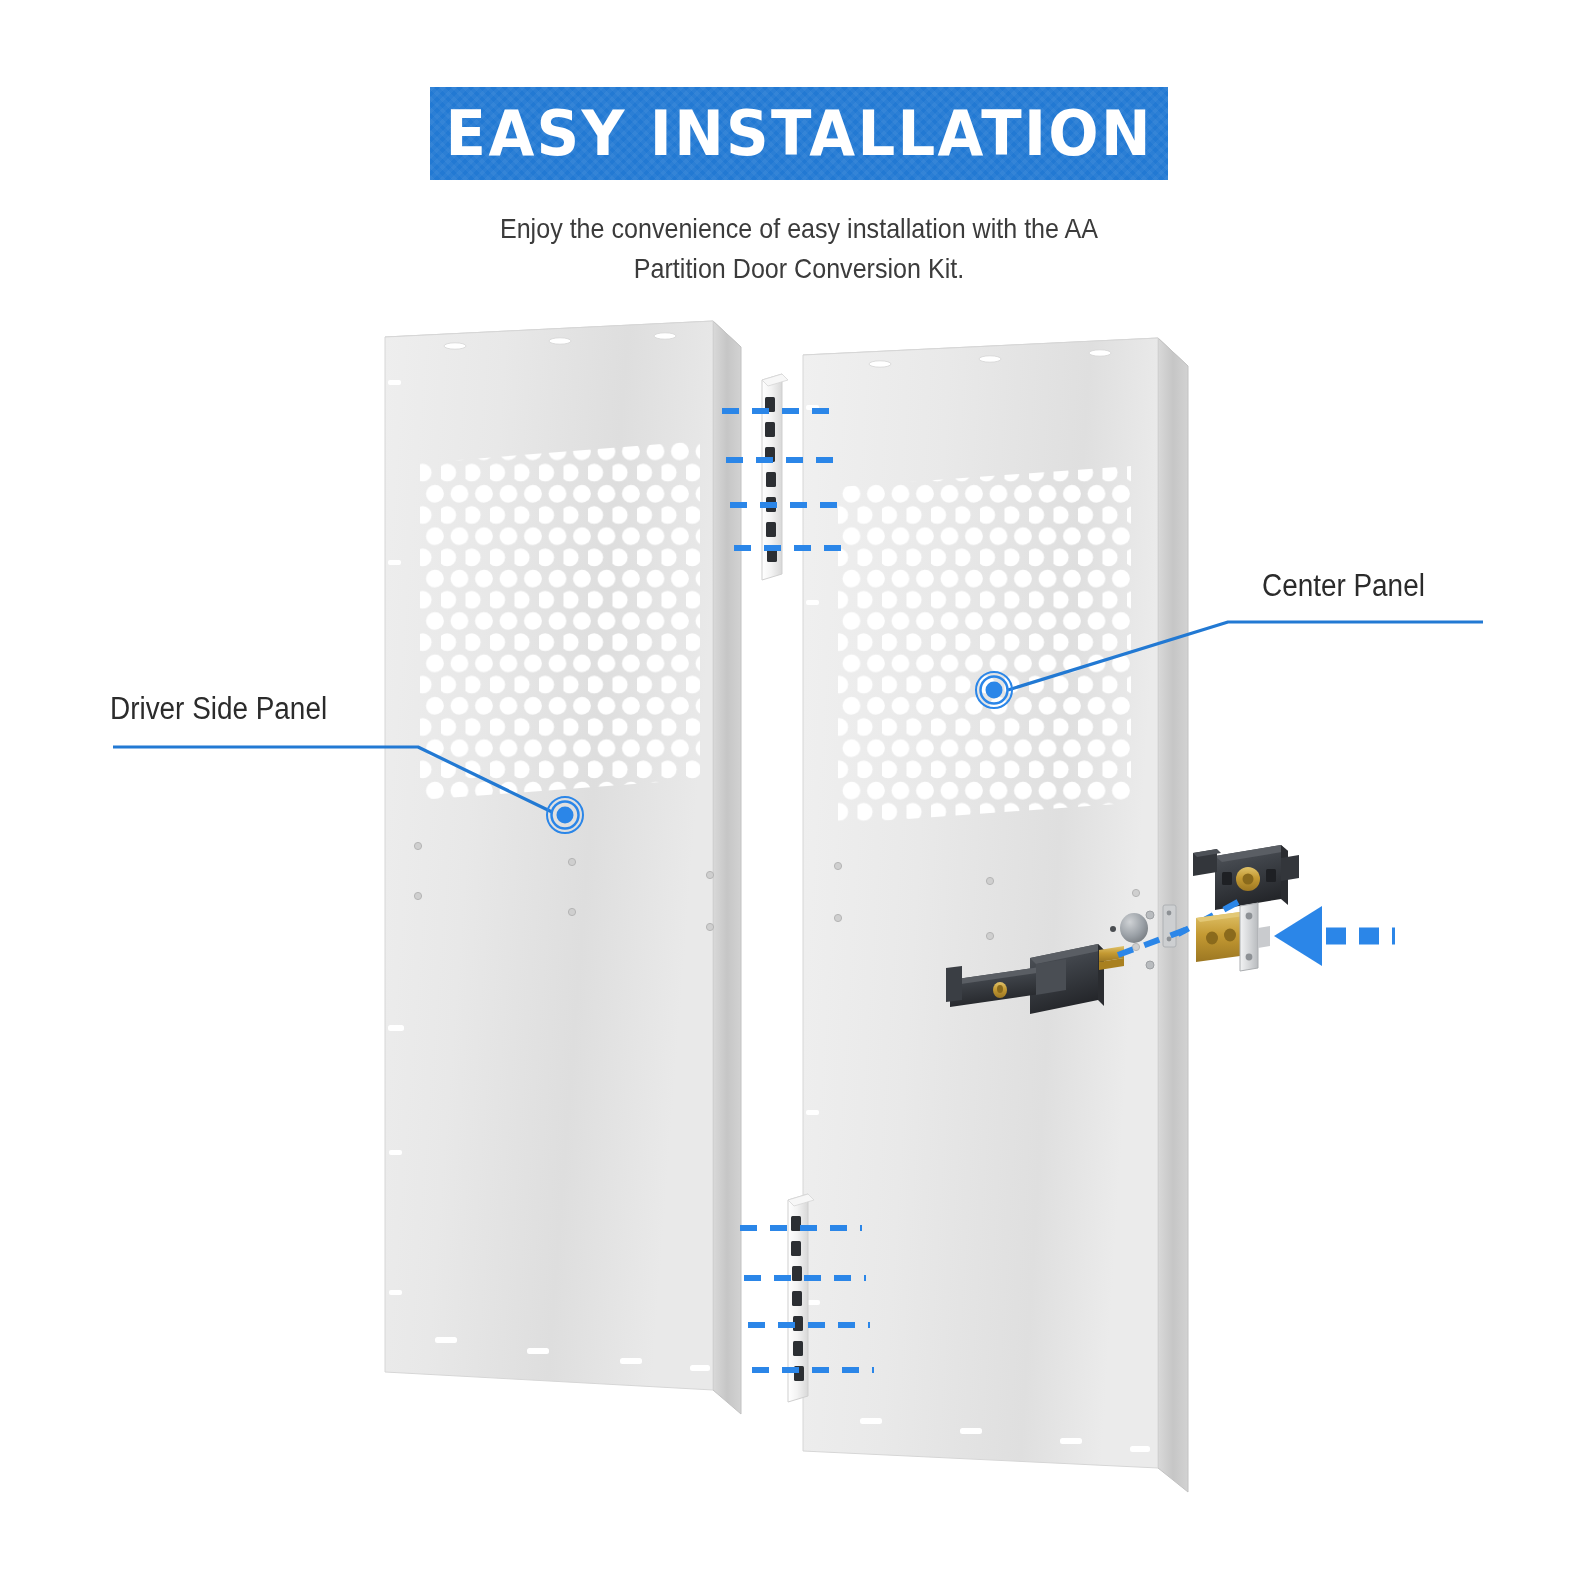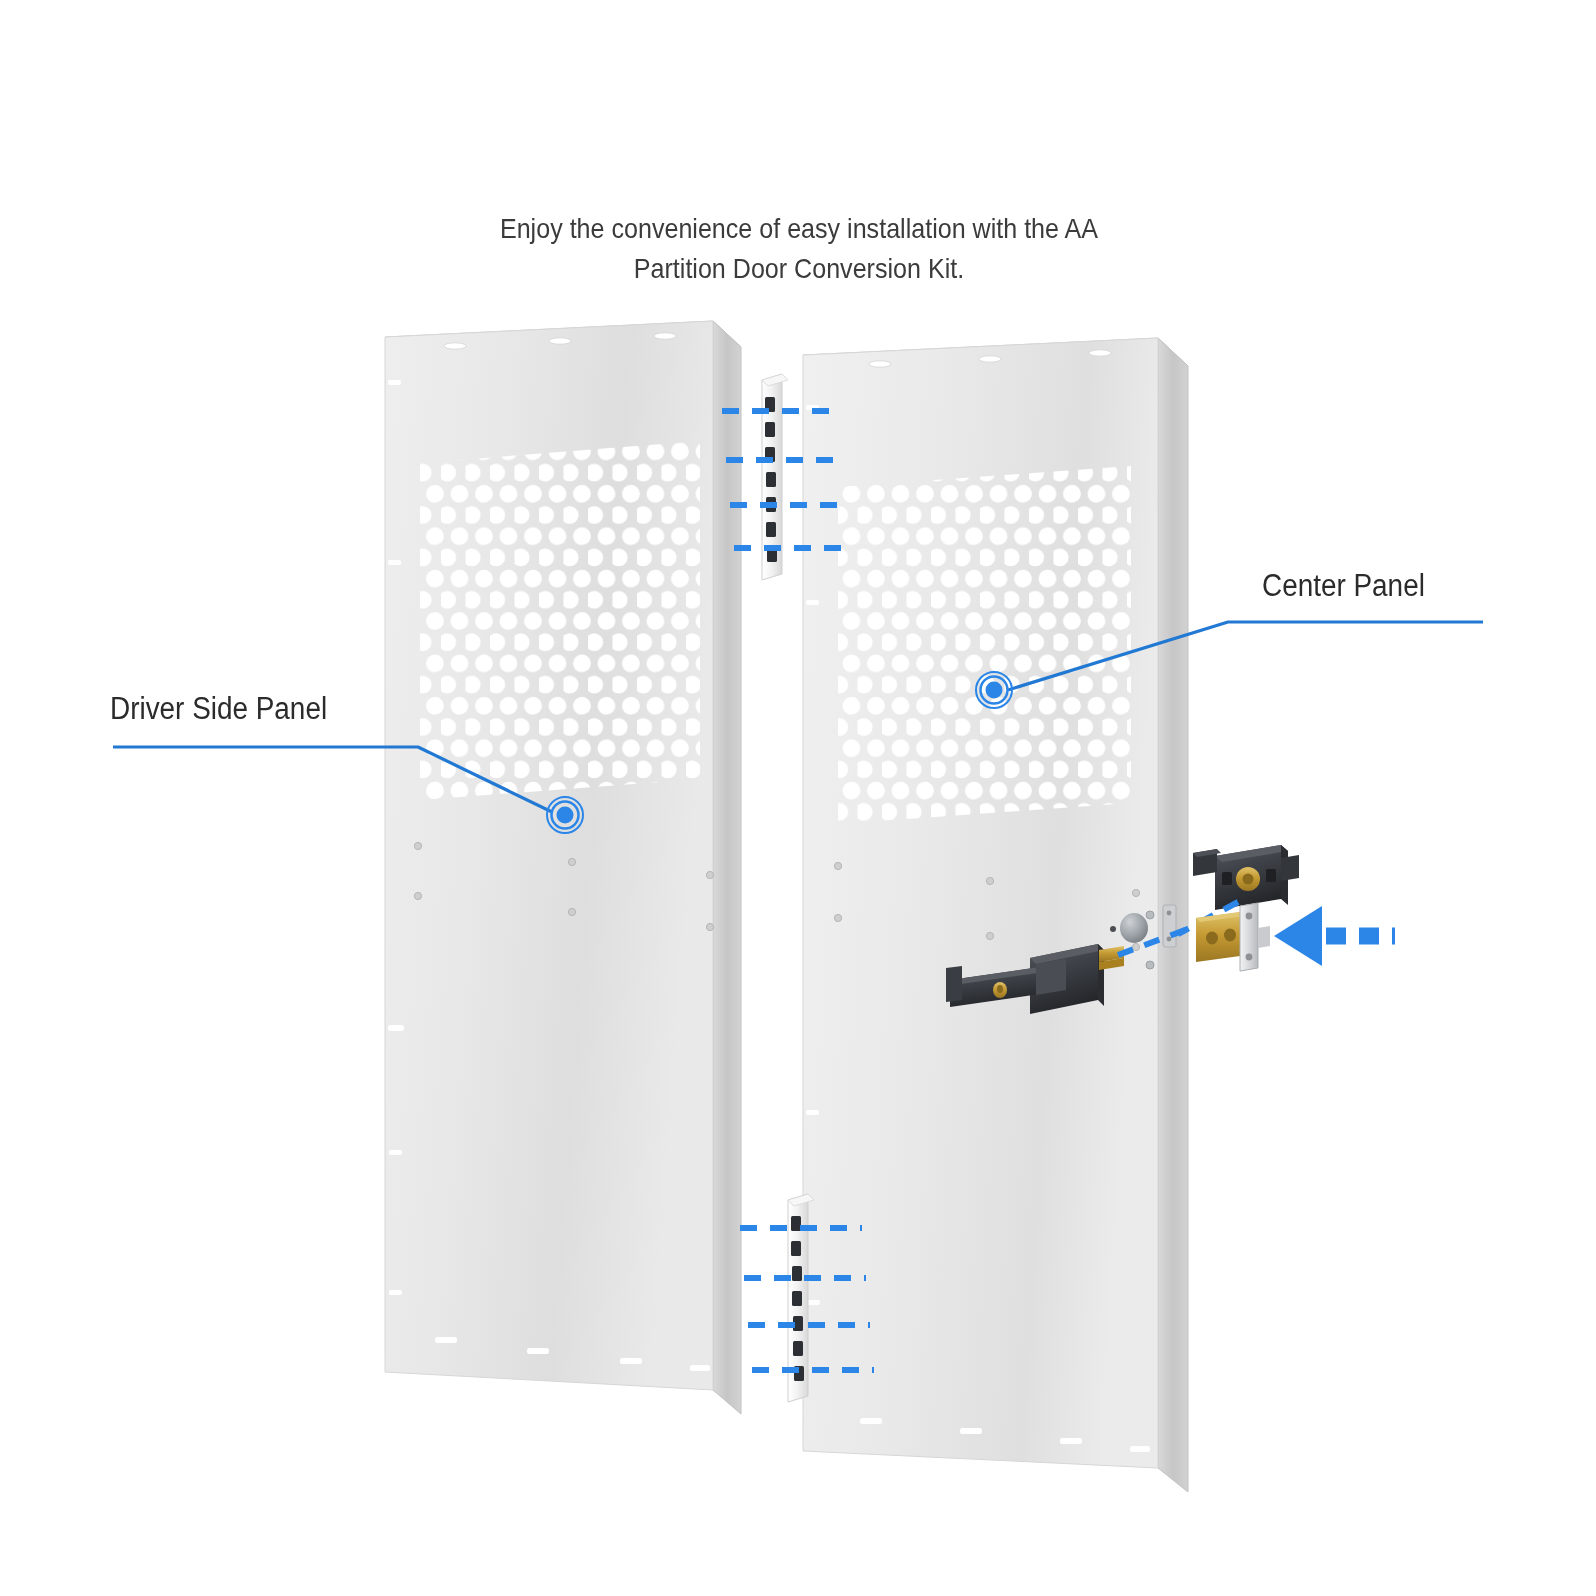--- a/index.html
+++ b/index.html
@@ -77,20 +77,23 @@
     transform: scaleX(0.9);
   }
   #label-driver { left: 110px; top: 691px; transform-origin: left top; }
   #label-center { left: 1262px; top: 568px; transform-origin: left top; }
 </style>
 </head>
 <body>
 
 <div id="stage">
 
+  <div id="title-banner">
+    <div id="title-text">EASY INSTALLATION</div>
+  </div>
 
   <div id="subtitle">Enjoy the convenience of easy installation with the AA Partition Door Conversion Kit.</div>
 
   <div id="scene">
     <svg width="1596" height="1596" viewBox="0 0 1596 1596" xmlns="http://www.w3.org/2000/svg">
       <defs>
 
         <linearGradient id="faceGradL" x1="0" y1="0" x2="1" y2="0.25">
           <stop offset="0" stop-color="#eeeeee"></stop>
           <stop offset="0.35" stop-color="#e8e8e8"></stop>

